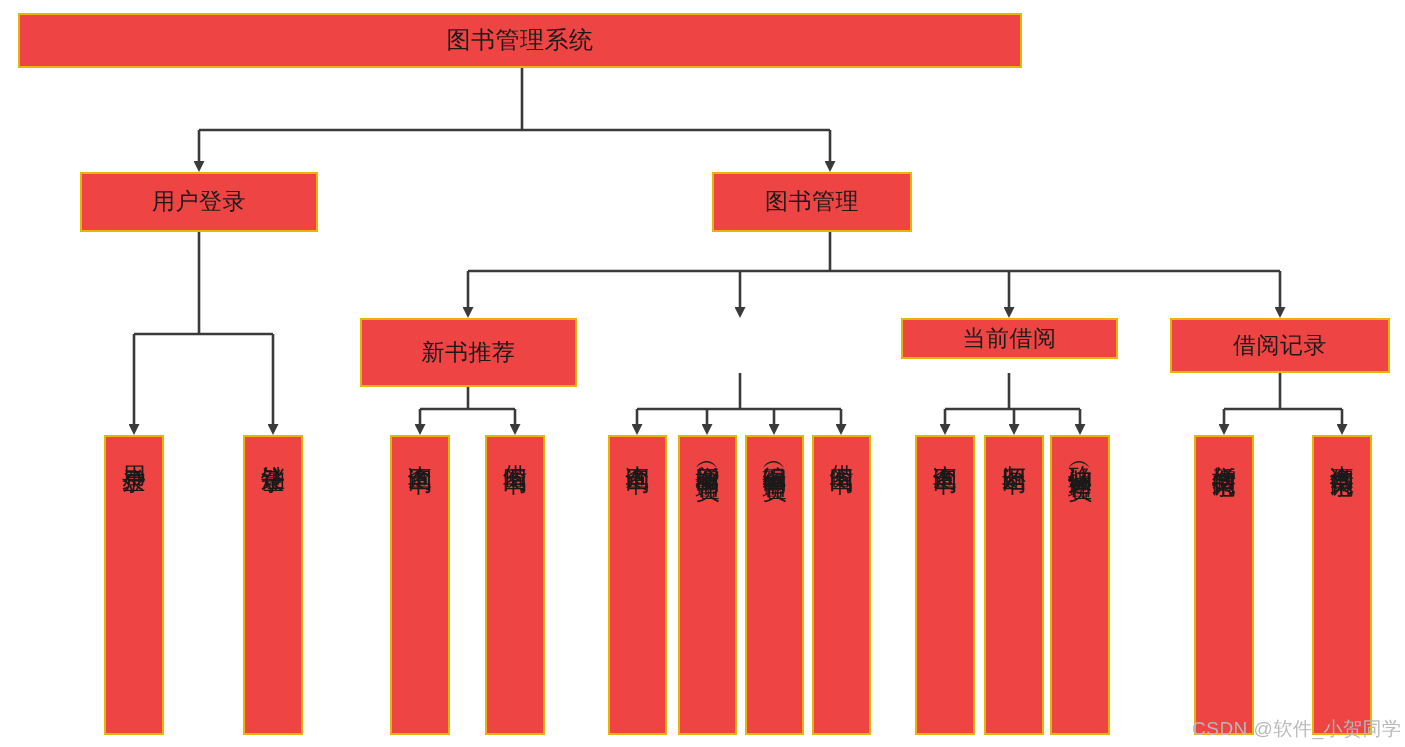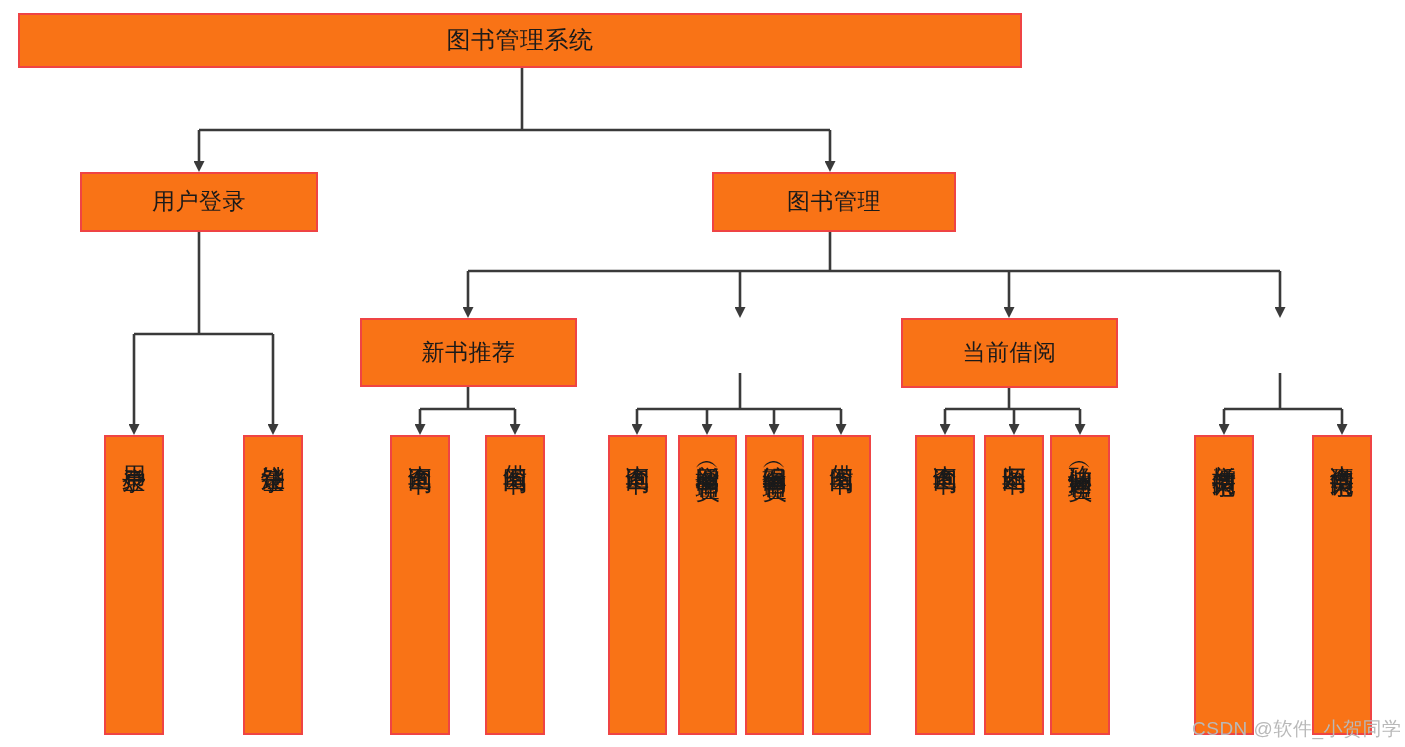--- a/index.html
+++ b/index.html
@@ -21,22 +21,22 @@
     position: absolute;
     left: 0;
     top: 0;
     width: 1405px;
     height: 747px;
     pointer-events: none;
   }
   .node {
     position: absolute;
     box-sizing: border-box;
-    border: 2px solid #ef4444;
-    background: #f97316;
+    border: 2px solid #eab308;
+    background: #ef4444;
     display: flex;
     align-items: center;
     justify-content: center;
     text-align: left;
     color: #1a1a1a;
   }
   .node.root {
     border-width: 2px;
   }
   .node .label {
@@ -126,29 +126,32 @@
     </g>
   </svg>
 
   <div class="node root horiz" style="left:18px; top:13px; width:1004px; height:55px;">
     <span class="label">图书管理系统</span>
   </div>
 
   <div class="node horiz" style="left:80px; top:172px; width:238px; height:60px;">
     <span class="label">用户登录</span>
   </div>
-  <div class="node horiz" style="left:712px; top:172px; width:244px; height:60px;">
+  <div class="node horiz" style="left:712px; top:172px; width:200px; height:60px;">
     <span class="label">图书管理</span>
   </div>
 
   <div class="node horiz" style="left:360px; top:318px; width:217px; height:69px;">
     <span class="label">新书推荐</span>
   </div>
-  <div class="node horiz" style="left:901px; top:318px; width:217px; height:70px;">
+  <div class="node horiz" style="left:901px; top:318px; width:217px; height:41px;">
     <span class="label">当前借阅</span>
+  </div>
+  <div class="node horiz" style="left:1170px; top:318px; width:220px; height:55px;">
+    <span class="label">借阅记录</span>
   </div>
 
   <div class="node vert" style="left:104px; top:435px; width:60px; height:300px;">
     <span class="label">用户登录</span>
   </div>
   <div class="node vert" style="left:243px; top:435px; width:60px; height:300px;">
     <span class="label">注销登录</span>
   </div>
   <div class="node vert" style="left:390px; top:435px; width:60px; height:300px;">
     <span class="label">查询图书</span>

